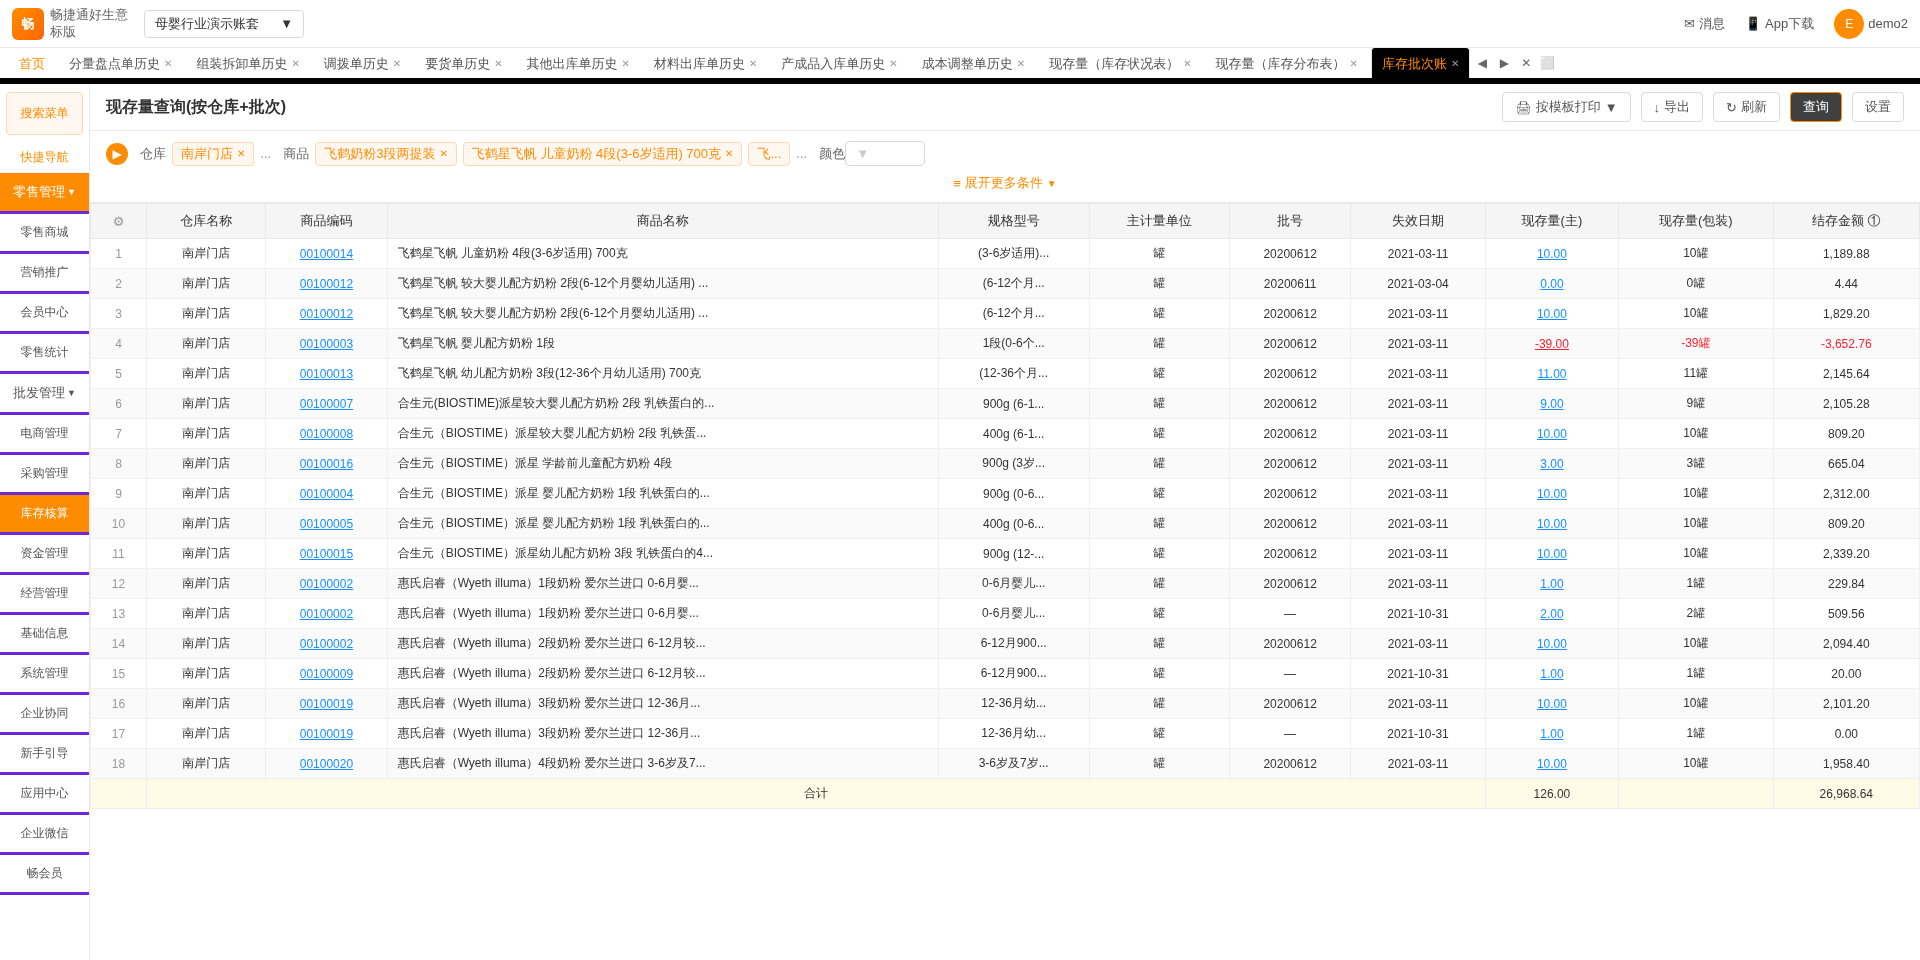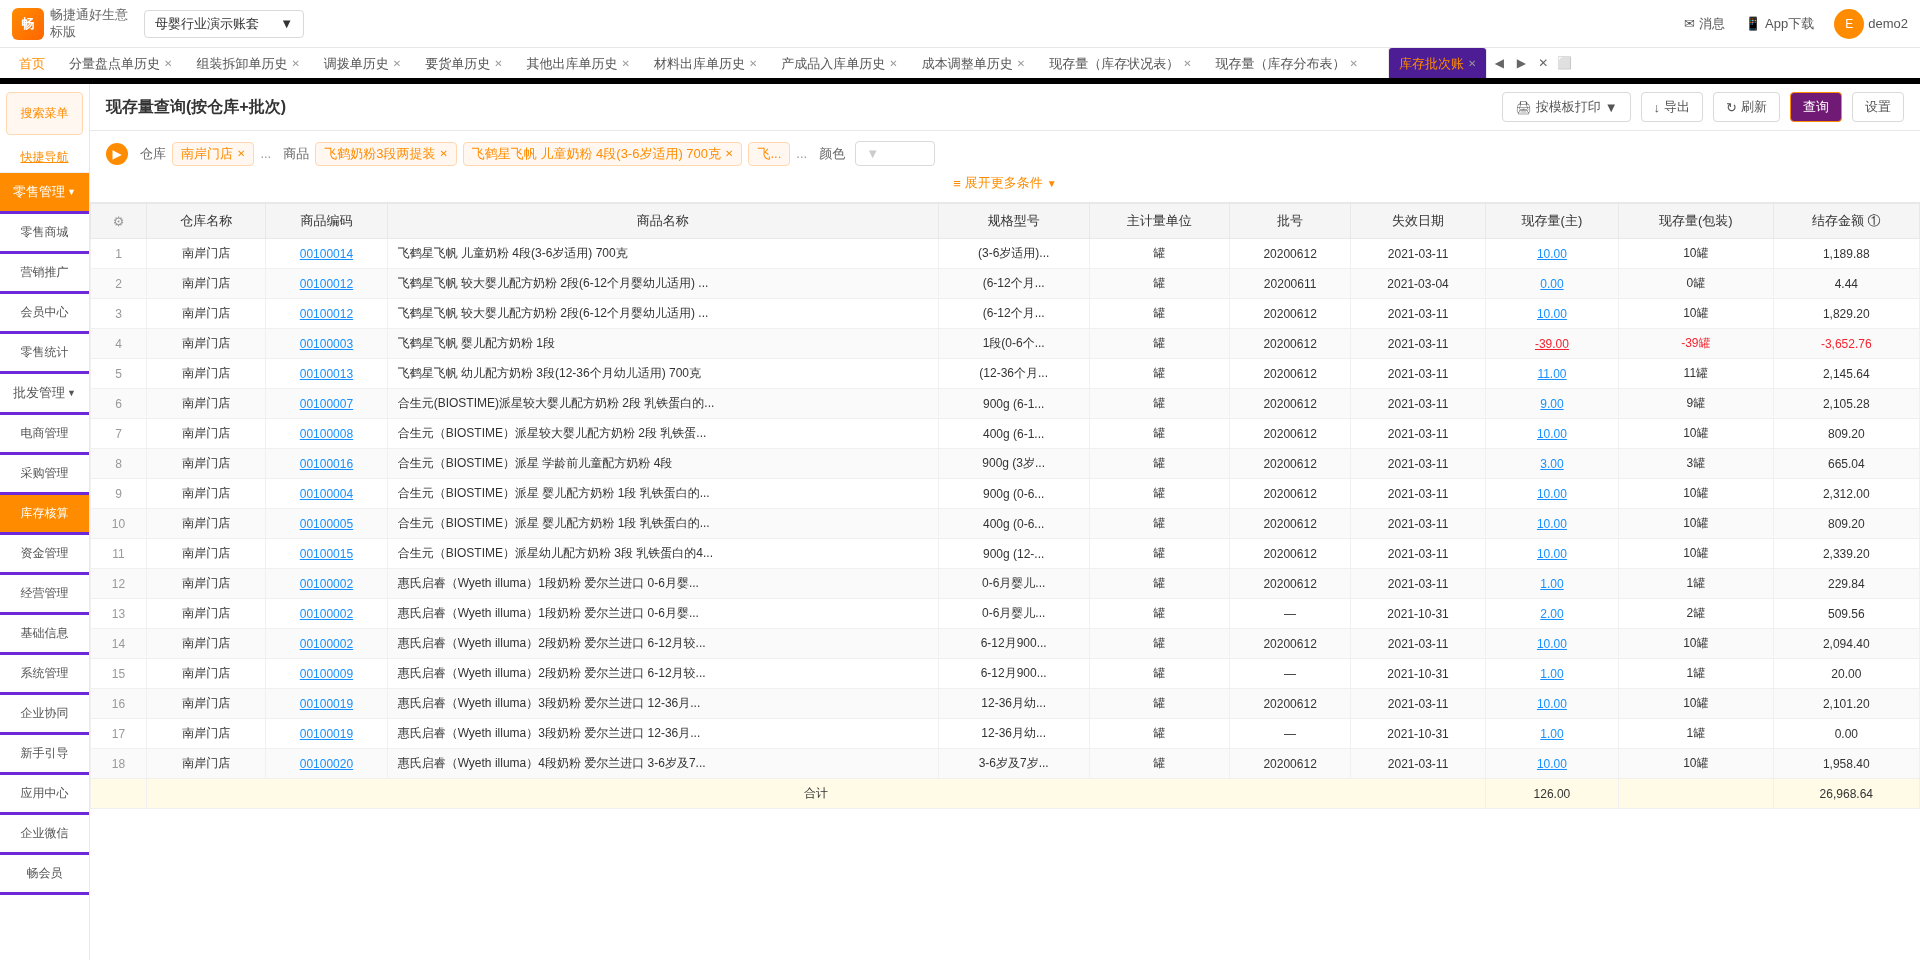--- a/index.html
+++ b/index.html
@@ -11,60 +11,60 @@
     .logo-icon { width: 32px; height: 32px; background: linear-gradient(135deg, #ff8c00, #ff6600); border-radius: 6px; display: flex; align-items: center; justify-content: center; color: #fff; font-size: 10px; font-weight: bold; }
     .logo-text { font-size: 11px; color: #666; line-height: 1.3; }
     .industry-selector { display: flex; align-items: center; gap: 8px; border: 1px solid #d9d9d9; border-radius: 4px; padding: 4px 10px; cursor: pointer; color: #333; font-size: 13px; background: #fff; min-width: 160px; }
     .top-right { margin-left: auto; display: flex; align-items: center; gap: 20px; }
     .top-icon-item { display: flex; align-items: center; gap: 4px; color: #555; cursor: pointer; font-size: 13px; }
     .user-avatar { width: 30px; height: 30px; background: #ff8c00; border-radius: 50%; display: flex; align-items: center; justify-content: center; color: #fff; font-size: 12px; }
 
     
     .tab-bar { background: #fff; height: 36px; display: flex; align-items: center; border-bottom: 6px solid #000000; padding: 0 8px; overflow: hidden; gap: 2px; }
     .tab-item { display: flex; align-items: center; gap: 4px; padding: 0 10px; height: 32px; border-radius: 4px 4px 0 0; cursor: pointer; white-space: nowrap; font-size: 12px; color: #555; border: 1px solid transparent; border-bottom: none; }
-    .tab-item.active { background: #4c1d95; border-color: #e8e8e8; color: #ff8c00; font-weight: 500; margin-left: 17px; }
+    .tab-item.active { background: #000000; border-color: #e8e8e8; color: #ff8c00; font-weight: 500; }
     .tab-close { font-size: 10px; color: #999; cursor: pointer; }
     .tab-home { color: #ff8c00; font-weight: 500; }
     .tab-nav-btn { width: 20px; height: 20px; display: flex; align-items: center; justify-content: center; cursor: pointer; color: #666; font-size: 12px; }
 
     
     .main-layout { display: flex; flex: 1; overflow: hidden; }
 
     
     .sidebar { width: 90px; background: #fff; border-right: 1px solid #e8e8e8; display: flex; flex-direction: column; overflow-y: auto; }
     .sidebar-search { padding: 8px 6px; }
     .sidebar-search-btn { width: 100%; background: #fff7f0; border: 1px solid #ffd8b0; border-radius: 4px; color: #ff8c00; padding: 12px; text-align: center; cursor: pointer; font-size: 12px; }
-    .sidebar-nav-btn { padding: 6px; text-align: center; color: #ff8c00; font-size: 12px; cursor: pointer; border-bottom: 1px solid #f0f0f0; text-decoration: underline; }
+    .sidebar-nav-btn { padding: 6px; text-align: center; color: #ff8c00; font-size: 12px; cursor: pointer; border-bottom: 1px solid #f0f0f0; }
     .sidebar-item { padding: 10px 6px; text-align: center; cursor: pointer; color: #555; font-size: 12px; border-bottom: 3px solid #6d28d9; }
     .sidebar-item.active { background: #ff8c00; color: #fff; }
     .sidebar-item.has-arrow { display: flex; align-items: center; justify-content: center; gap: 2px; }
 
     
     .content { flex: 1; display: flex; flex-direction: column; overflow: hidden; }
 
     
     .page-header { background: #fff; padding: 8px 16px; border-bottom: 1px solid #e8e8e8; display: flex; align-items: center; justify-content: space-between; }
     .page-title { font-size: 16px; font-weight: 600; color: #333; }
     .page-actions { display: flex; align-items: center; gap: 10px; }
     .action-btn { display: flex; align-items: center; gap: 4px; padding: 5px 12px; border-radius: 4px; cursor: pointer; font-size: 12px; border: 1px solid #d9d9d9; background: #fff; color: #555; }
-    .action-btn.primary { background: #701a75; color: #fff; border-color: #ff8c00; }
+    .action-btn.primary { background: #404040; color: #fff; border-color: #ff8c00; }
 
     
     .filter-area { background: #fff; padding: 10px 16px; border-bottom: 1px solid #e8e8e8; }
     .filter-row { display: flex; align-items: center; gap: 12px; flex-wrap: wrap; }
     .filter-item { display: flex; align-items: center; gap: 6px; }
     .filter-label { color: #666; font-size: 13px; white-space: nowrap; }
     .filter-tag { display: flex; align-items: center; gap: 4px; background: #fff7f0; border: 1px solid #ffd8b0; border-radius: 4px; padding: 2px 8px; color: #ff8c00; font-size: 12px; }
     .filter-tag-close { cursor: pointer; color: #ff8c00; font-size: 10px; }
     .filter-dots { color: #999; cursor: pointer; }
     .expand-btn { display: flex; align-items: center; gap: 4px; color: #ff8c00; cursor: pointer; font-size: 12px; margin: 8px auto 0; text-align: center; width: fit-content; }
     .filter-expand-row { text-align: center; }
     .expand-arrow { font-size: 10px; }
     .orange-arrow { display: inline-flex; align-items: center; justify-content: center; width: 22px; height: 22px; background: #ff8c00; border-radius: 50%; color: #fff; font-size: 12px; cursor: pointer; }
-    .color-filter { display: flex; align-items: center; gap: 10px; }
+    .color-filter { display: flex; align-items: center; gap: 0; }
     .color-dropdown { display: flex; align-items: center; gap: 4px; border: 1px solid #d9d9d9; border-radius: 4px; padding: 4px 10px; cursor: pointer; font-size: 12px; color: #333; background: #fff; min-width: 80px; }
 
     
     .table-container { flex: 1; overflow: auto; background: #fff; margin: 0; }
     table { width: 100%; border-collapse: collapse; }
     thead { position: sticky; top: 0; z-index: 10; }
     th { background: #f5f5f5; border: 1px solid #e8e8e8; padding: 8px 10px; text-align: center; font-weight: 500; color: #333; white-space: nowrap; font-size: 13px; }
     td { border: 1px solid #f0f0f0; padding: 6px 10px; text-align: center; color: #333; font-size: 12px; white-space: nowrap; }
     tr:nth-child(even) td { background: #fafafa; }
     .row-num { color: #999; font-size: 12px; }

